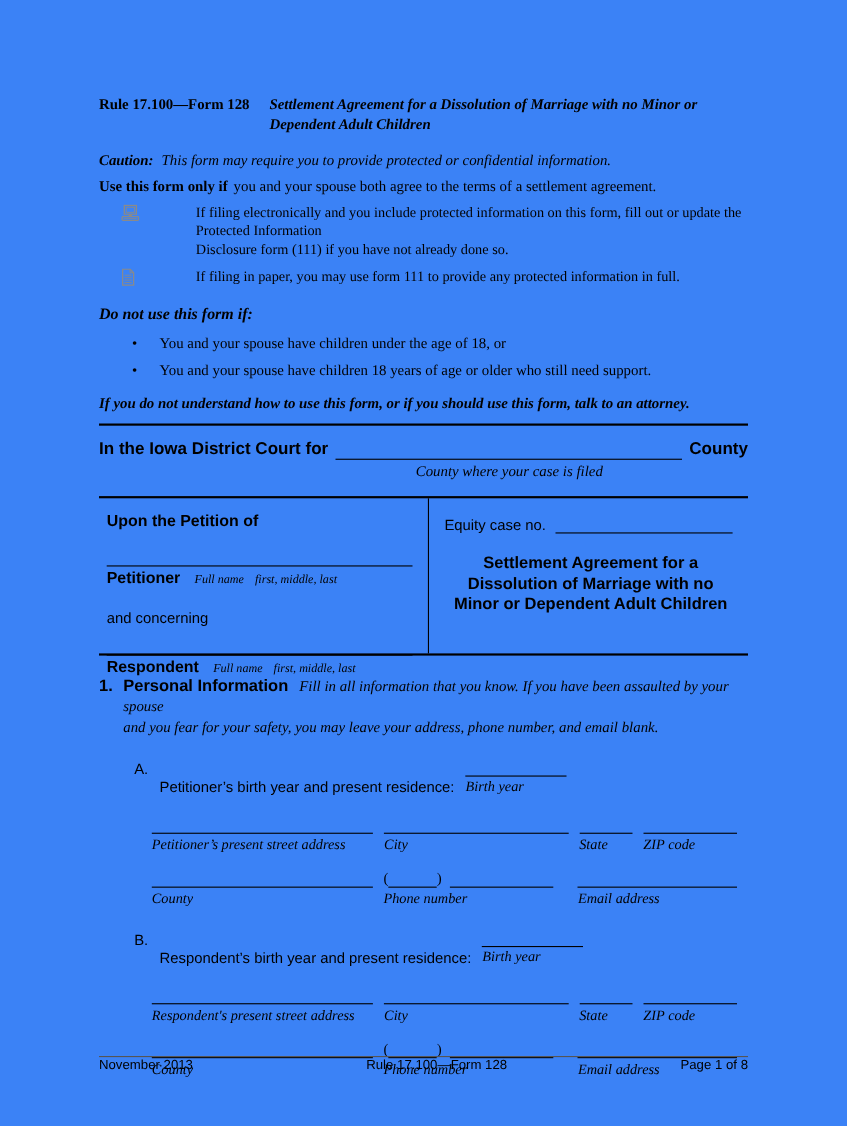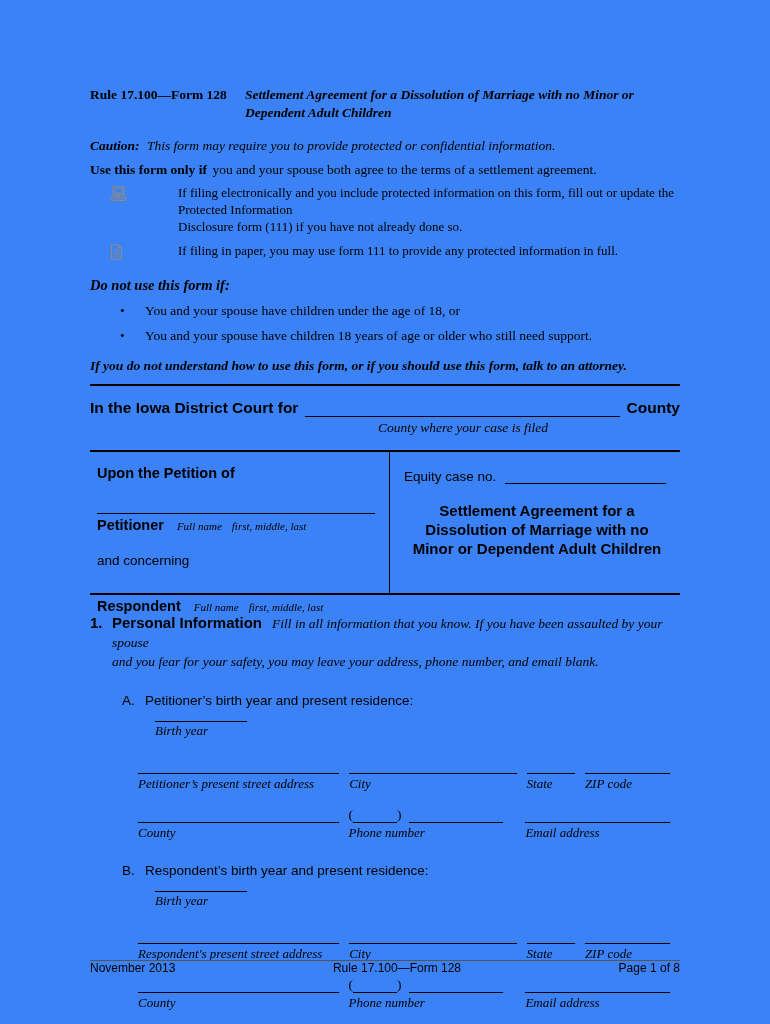--- a/index.html
+++ b/index.html
@@ -52,21 +52,21 @@
   .equity-blank { flex:1; border-bottom:1px solid #000; height:15px; margin-left:9px; }
   .doc-title { margin-top:18px; text-align:center; font-family:"Liberation Sans", sans-serif; font-weight:bold; font-size:15px; line-height:1.25; padding-right:6px; }
 
   
   .sec { display:flex; margin-top:19px; }
   .sec-num { flex:0 0 22px; font-family:"Liberation Sans", sans-serif; font-weight:bold; font-size:15px; }
   .sec-heading { font-family:"Liberation Sans", sans-serif; font-weight:bold; font-size:15px; margin-right:6px; }
   .sec-instr { font-style:italic; font-size:13.5px; line-height:1.35; }
   .item { display:flex; margin-top:22px; padding-left:32px; }
   .item-letter { flex:0 0 23px; font-family:"Liberation Sans", sans-serif; font-size:13.5px; }
-  .item-line { display:flex; font-family:"Liberation Sans", sans-serif; font-size:13.5px;flex-direction:column; }
+  .item-line { display:flex; align-items:flex-end; font-family:"Liberation Sans", sans-serif; font-size:13.5px; }
   .by-col { display:inline-block; margin-left:10px; }
   .by-blank { width:92px; border-bottom:1px solid #000; height:14px; }
   .by-caption { font-family:"Liberation Serif", serif; font-style:italic; font-size:13px; margin-top:1px; }
 
   .addr-row { display:flex; margin-left:48px; }
   .addr-row.r1 { margin-top:19px; }
   .addr-row.r2 { margin-top:15px; }
   .f { margin-right:10px; }
   .lineArea { height:16px; border-bottom:1px solid #000; }
   .f.phone .lineArea { border-bottom:none; display:flex; align-items:flex-end; font-size:13.5px; }

